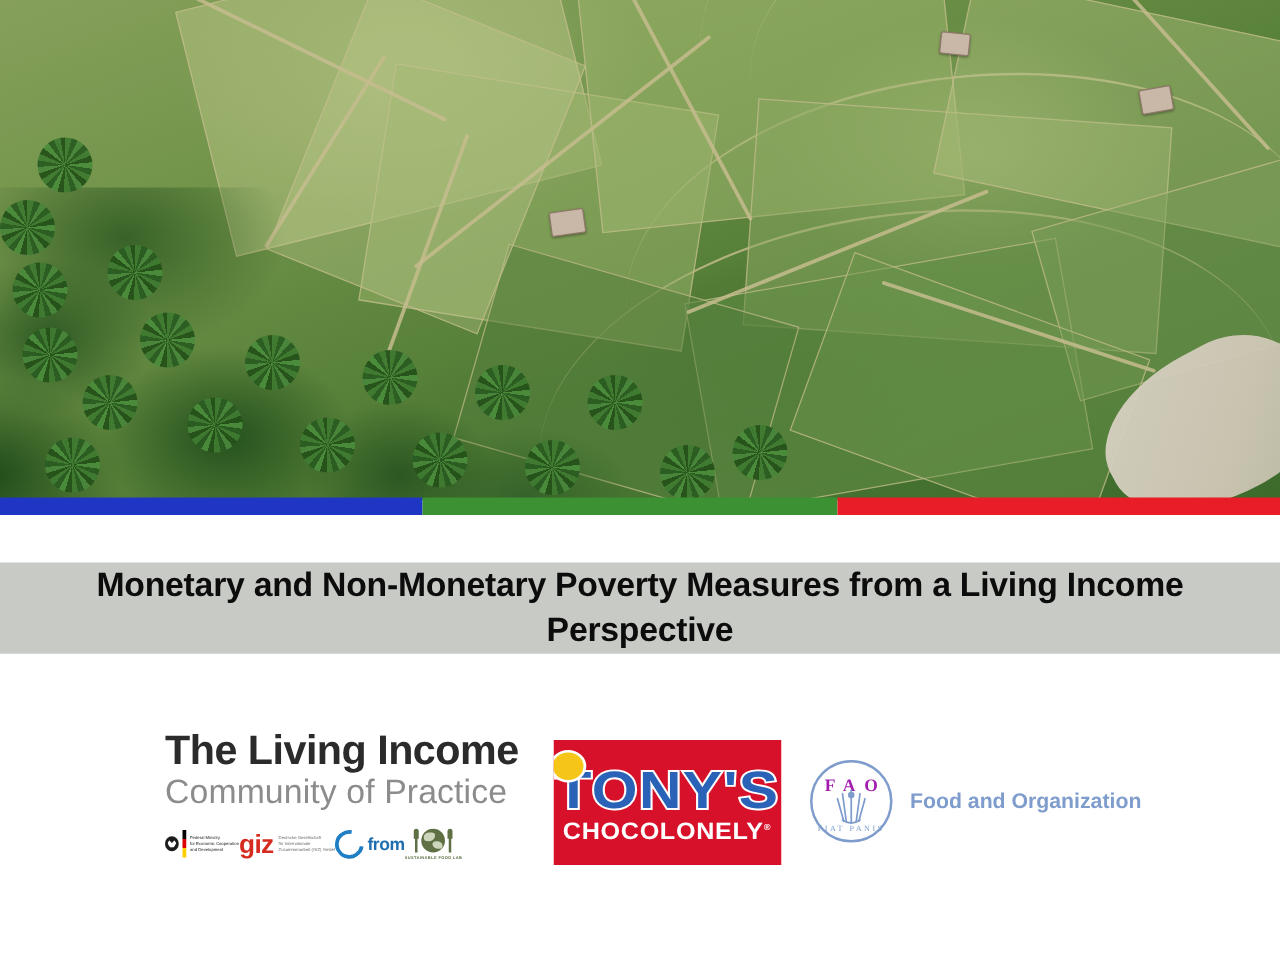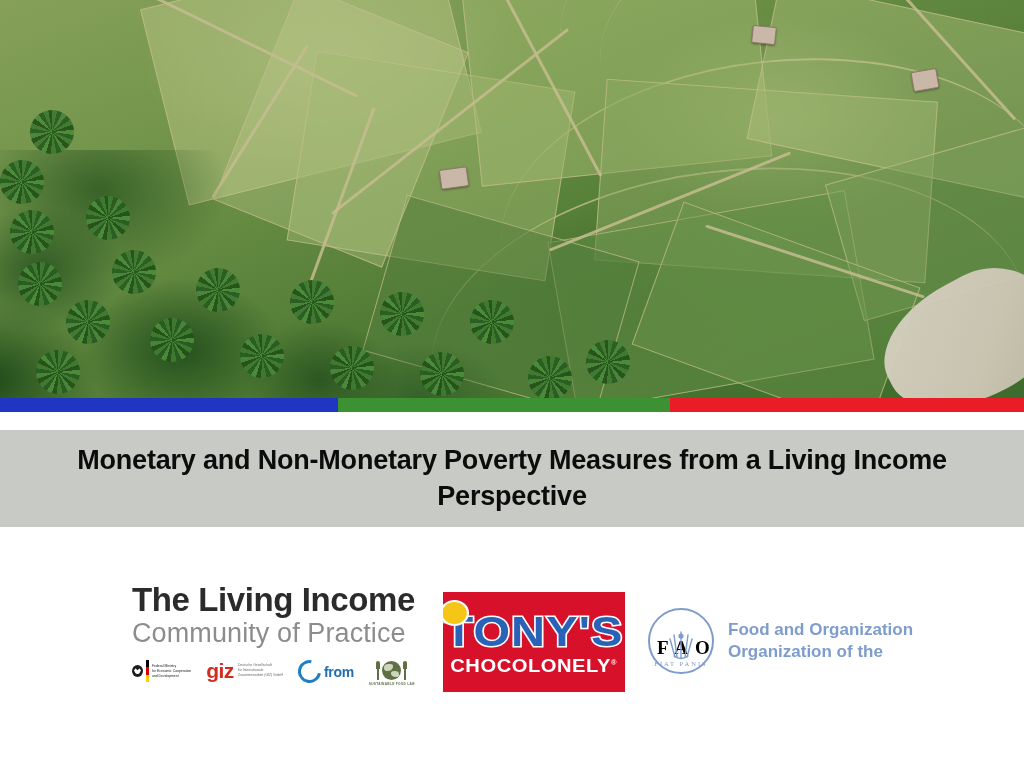--- a/index.html
+++ b/index.html
@@ -149,22 +149,22 @@
     width: 1024px; height: 14px;
     display: flex;
   }
   .band-blue  { width: 338px; background: #1f35c4; }
   .band-green { width: 332px; background: #3c9133; }
   .band-red   { flex: 1;      background: #e81d28; }
 
   
   .title-band {
     position: absolute;
-    left: 0; top: 430px;
-    width: 1024px; height: 97px;
+    left: 0; top: 450px;
+    width: 1024px; height: 73px;
     background: #c8cac5;
     display: flex;
     align-items: center;
     justify-content: center;
   }
   .title-text {
     width: 900px;
     text-align: center;
     font-family: "Liberation Sans Narrow", "Liberation Sans", sans-serif;
     font-weight: bold;
@@ -201,22 +201,21 @@
     font-weight: normal;
     font-size: 27px;
     color: #8c8c8c;
     letter-spacing: 0.1px;
     line-height: 1.12;
     white-space: nowrap;
   }
   .partner-row {
     margin-top: 12px;
     display: flex;
-    align-items: flex-start;
-    gap: 15px;
+    align-items: center;
     height: 30px;
   }
 
   
   .bmz { display: flex; align-items: center; gap: 3px; }
   .bmz-eagle {
     width: 11px; height: 12px; border-radius: 50%;
     background: #1c1c1c;
     position: relative;
   }
@@ -339,26 +338,26 @@
     display: flex; align-items: center; gap: 14px;
   }
   .fao-emblem {
     width: 62px; height: 62px;
     border-radius: 50%;
     border: 2.5px solid #7e9ccc;
     position: relative;
     flex: none;
   }
   .fao-letters {
-    position: absolute; left: 0; right: 0; top: 27px;
+    position: absolute; left: 0; right: 0; top: 12px;
     text-align: center;
     font-family: "Liberation Serif", serif;
     font-weight: bold;
-    font-size: 19px;
-    color: #000000;
+    font-size: 14px;
+    color: #a21caf;
     letter-spacing: 7px;
     text-indent: 7px;
   }
   .fao-wheat {
     position: absolute; left: 50%; top: 20px;
     transform: translateX(-50%);
     width: 26px; height: 30px;
   }
   .fao-motto {
     position: absolute; left: 0; right: 0; bottom: 5px;
@@ -504,18 +503,17 @@
             <path d="M2 9 L7 27"></path>
             <path d="M24 9 L19 27"></path>
             <path d="M6 26 Q13 31 20 26"></path>
           </g>
           <circle cx="13" cy="6" r="2.6" fill="#7e9ccc"></circle>
         </svg>
         <div class="fao-motto">FIAT PANIS</div>
       </div>
       <div class="fao-text">
         <div>Food and Organization</div>
-        <div>Organization of the</div>
       </div>
     </div>
 
   </div>
 </div>
 
 </body></html>

